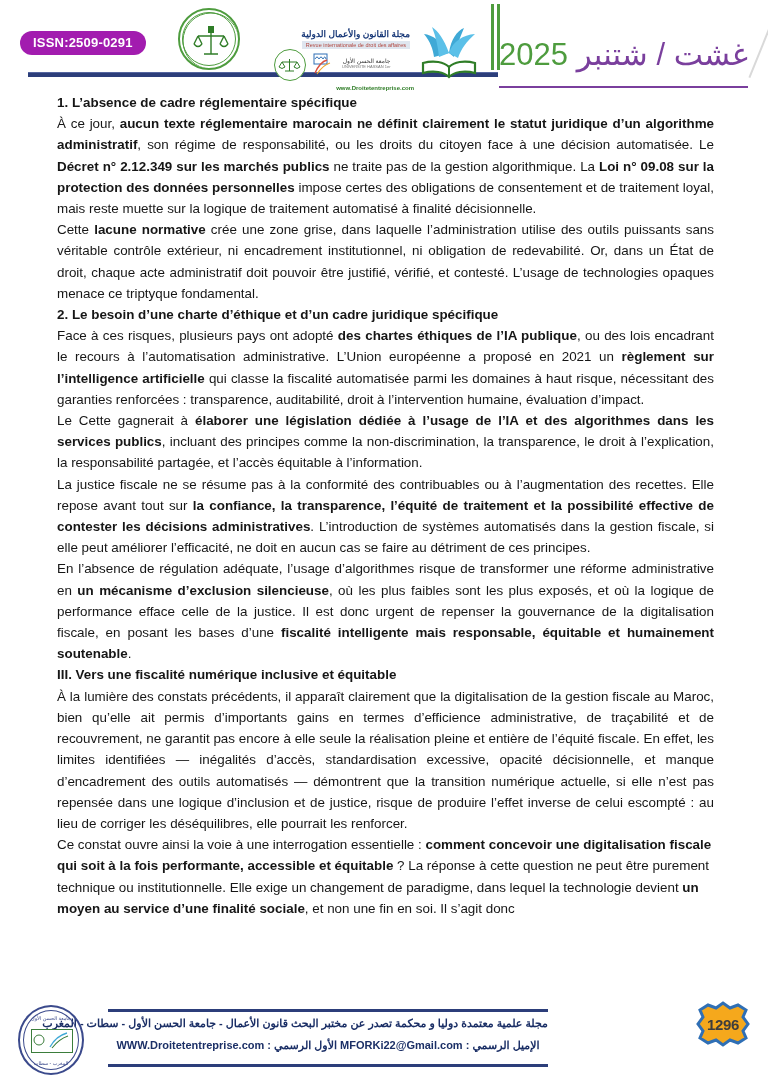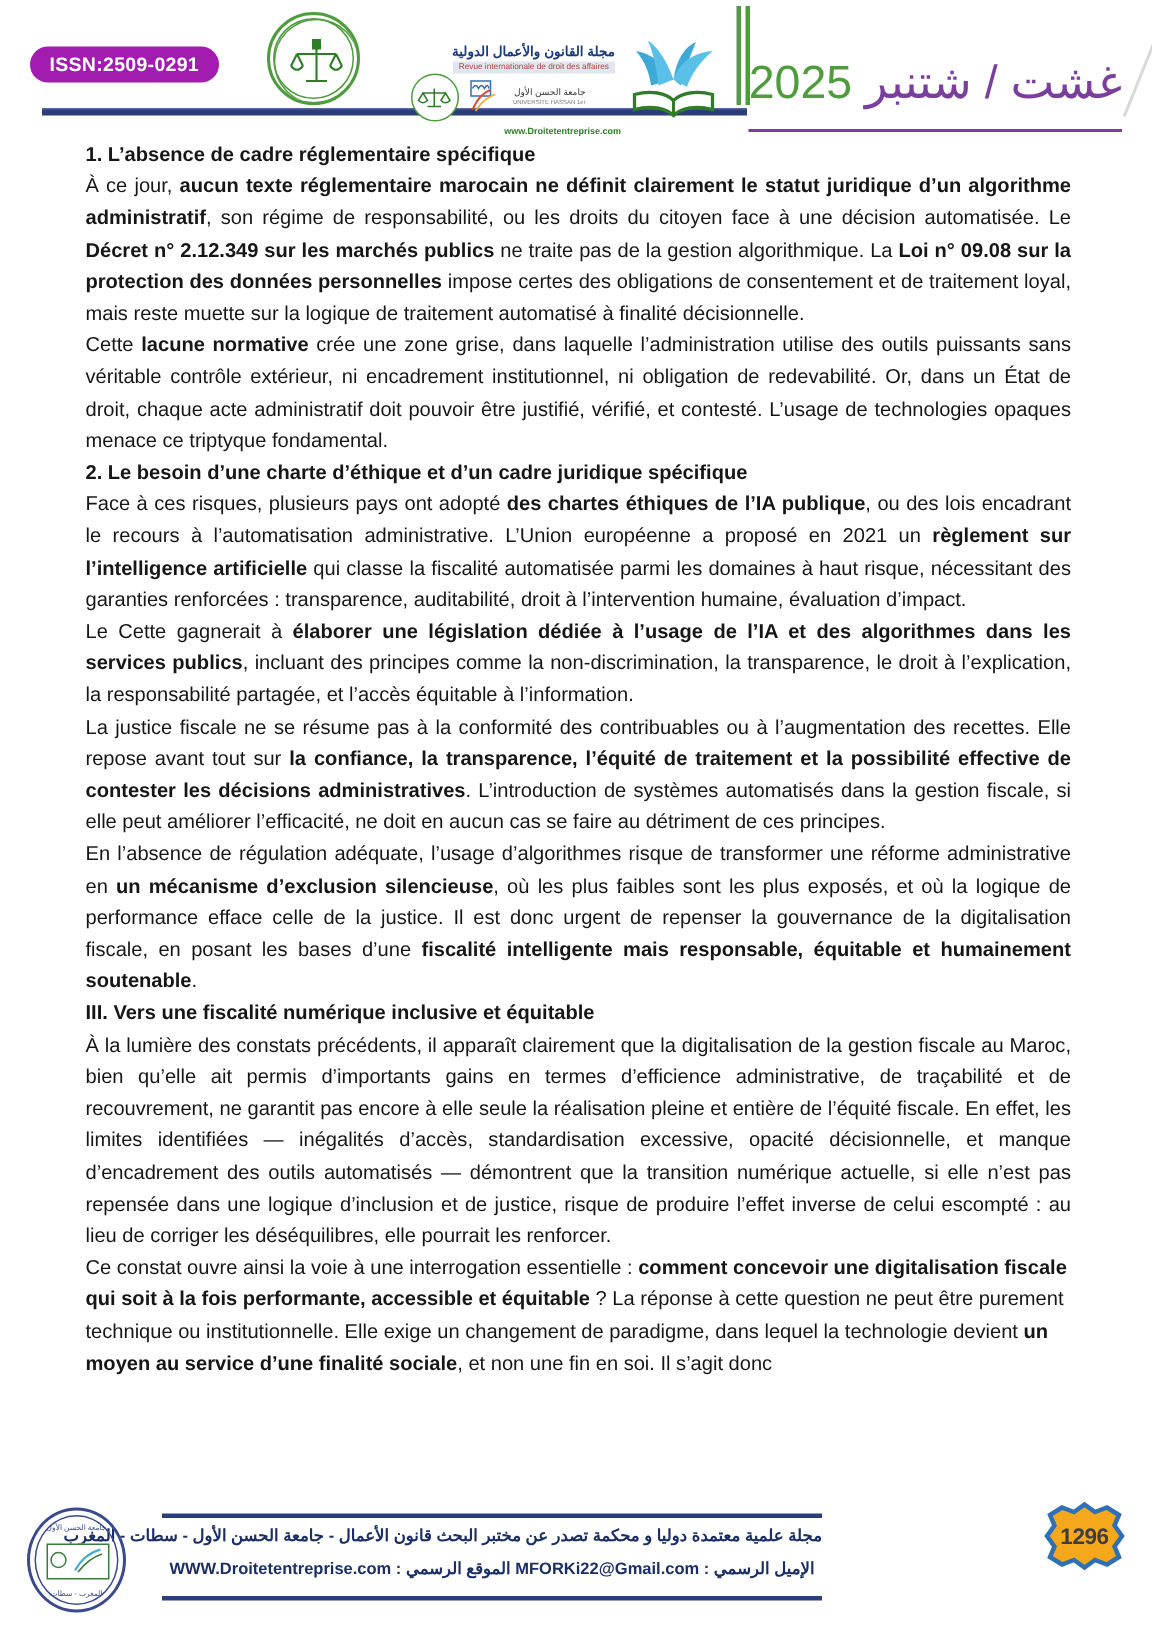--- a/index.html
+++ b/index.html
@@ -430,21 +430,21 @@
 
 <div class="footer">
   <div class="footer-rule-top"></div>
   <div class="footer-rule-bot"></div>
 
   <div class="footer-line1">مجلة علمية معتمدة دوليا و محكمة تصدر عن مختبر البحث قانون الأعمال - جامعة الحسن الأول - سطات - المغرب</div>
 
   <div class="footer-line2">
     <span>الإميل الرسمي :</span>
     <span class="ltr">MFORKi22@Gmail.com</span>
-    <span>الموقع الرسمي :</span>
+    <span>الأول الرسمي :</span>
     <span class="ltr">WWW.Droitetentreprise.com</span>
   </div>
 
   <div class="footer-seal">
     <div class="seal-ring"></div>
     <div class="seal-ring2"></div>
     <div class="seal-txt-top">جامعة الحسن الأول</div>
     <div class="seal-txt-bot">المغرب - سطات</div>
     <div class="seal-inner">
       <svg width="38" height="20" viewBox="0 0 38 20">

